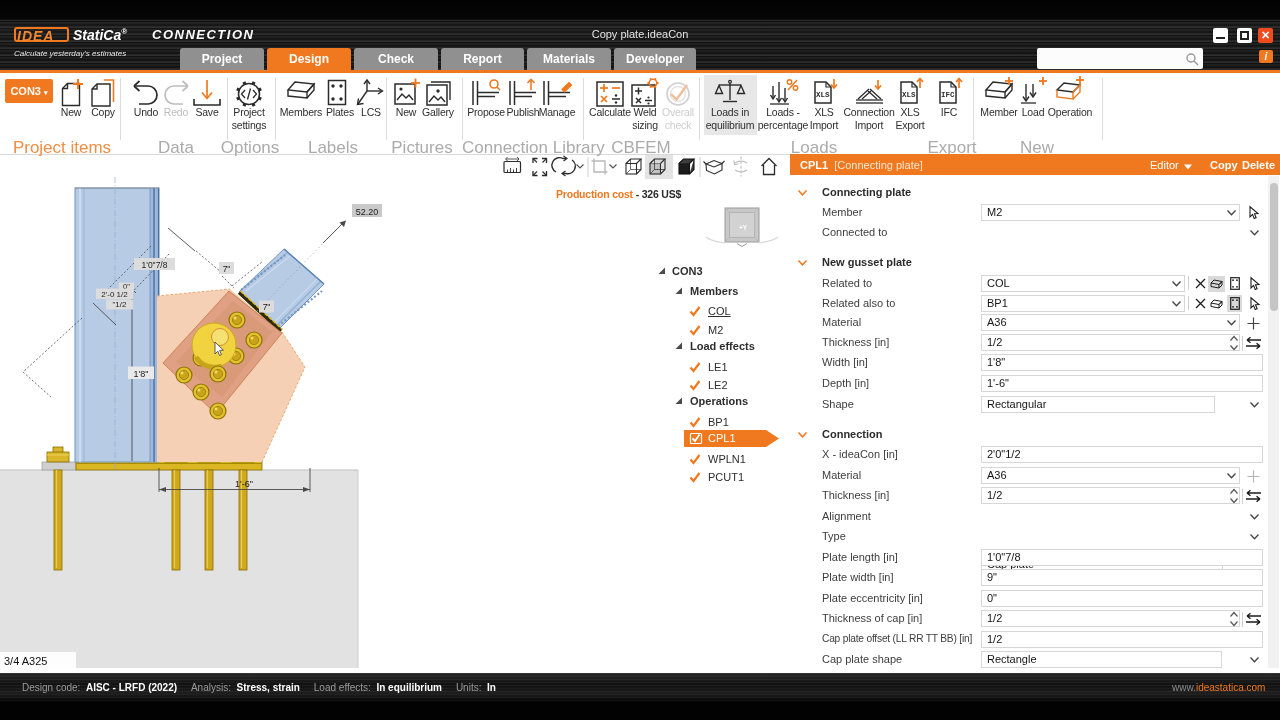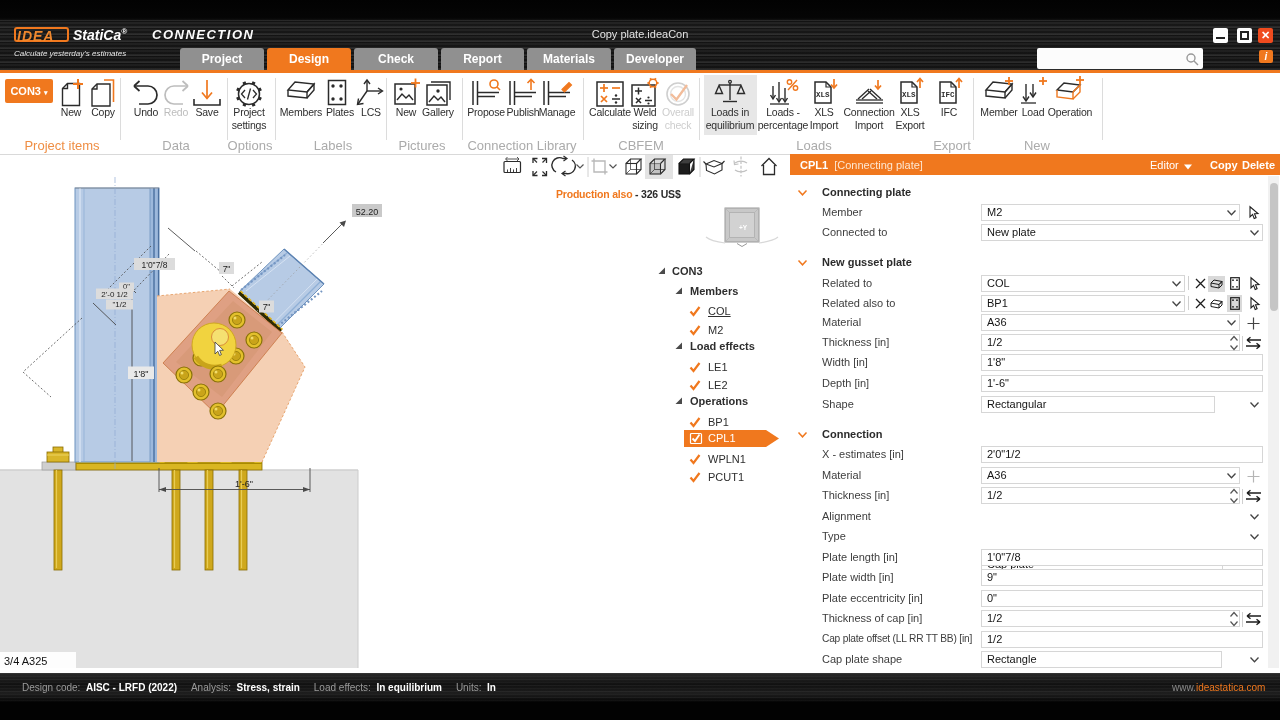--- a/index.html
+++ b/index.html
@@ -1,19 +1,19 @@
 <!DOCTYPE html>
 <html><head><meta charset="utf-8"><style>
 *{margin:0;padding:0;box-sizing:border-box}
 body{font-family:"Liberation Sans",sans-serif}
 #app{position:relative;width:1280px;height:720px;background:#fff;overflow:hidden}
 .abs{position:absolute}
 .tab{position:absolute;top:48px;height:22px;background:#909090;color:#fff;font-weight:bold;font-size:12px;text-align:center;line-height:23px;border-radius:3px 3px 0 0}
 .rlbl{position:absolute;font-size:10.5px;letter-spacing:-0.2px;color:#2f2f2f;text-align:center;white-space:nowrap;width:80px;line-height:13px}
-.rcap{position:absolute;top:138px;font-size:13px;color:#ababab;text-align:center;white-space:nowrap;width:120px}
+.rcap{position:absolute;top:138px;font-size:17px;color:#ababab;text-align:center;white-space:nowrap;width:120px}
 .rsep{position:absolute;top:78px;height:62px;width:1px;background:#dcdcdc}
 .plabel{position:absolute;left:822px;font-size:11px;color:#3d3d3d;white-space:nowrap}
 .psec{position:absolute;left:822px;font-size:11px;font-weight:bold;color:#2b2b2b;white-space:nowrap}
 .pfield{position:absolute;left:981px;height:17px;background:#fff;border:1px solid #d6d6d6;font-size:11px;color:#141414;padding:1px 5px 0 5px;white-space:nowrap}
 .tlbl{position:absolute;font-size:11px;color:#2e2e2e;white-space:nowrap}
 .tbold{font-weight:bold}
 svg{position:absolute;overflow:visible}
 </style></head><body>
 <div id="app">
 <div class="abs" style="left:0;top:0;width:1280px;height:70px;background:linear-gradient(180deg,#020202 0,#050505 18px,#1c1c1c 22px,#161616 70px)"></div>
@@ -462,21 +462,21 @@
       <path d="M706,164 L714,160.5 L722,163.5 L714,167 Z" stroke="#2b2b2b" stroke-width="1.1" fill="none"></path>
       <path d="M706,164 L706.5,170.5 L714.5,174 L722,170 L722,163.5" stroke="#2b2b2b" stroke-width="1.1" fill="none"></path>
       <path d="M706,164 L703.5,161.5 M722,163.5 L724.5,161" stroke="#2b2b2b" stroke-width="1.1" fill="none"></path>
       <line x1="741" y1="156.5" x2="741" y2="176.5" stroke="#c2c2c2" stroke-width="1.2" stroke-dasharray="3,1.6"></line>
       <path d="M735,163 A9,7 0 0 1 747,163" stroke="#c2c2c2" stroke-width="1.3" fill="none"></path>
       <path d="M747,170 A9,7 0 0 1 735,170" stroke="#c2c2c2" stroke-width="1.3" fill="none"></path>
       <path d="M734,160.5 L734.5,164.5 L738.5,164" stroke="#c2c2c2" stroke-width="1.2" fill="none"></path>
       <path d="M761.5,166 L769,158.5 L776.5,166" stroke="#2b2b2b" stroke-width="1.3" fill="none"></path>
       <path d="M763.5,165 L763.5,174.5 L774.5,174.5 L774.5,165" stroke="#2b2b2b" stroke-width="1.3" fill="none"></path>
     </svg>
-<div class="abs" style="left:556px;top:188px;font-size:10.5px;letter-spacing:-0.2px;font-weight:bold"><span style="color:#f0781e">Production also</span><span style="color:#2b2b2b"> - 326 US$</span></div>
+<div class="abs" style="left:556px;top:188px;font-size:10.5px;letter-spacing:-0.2px;font-weight:bold"><span style="color:#f0781e">Production cost</span><span style="color:#2b2b2b"> - 326 US$</span></div>
 <svg style="left:658px;top:267px" width="8" height="8" viewBox="0 0 8 8">
       <polygon points="7,0.5 7,7 0.5,7" fill="#4a4a4a"></polygon>
     </svg>
 <div class="tlbl tbold" style="left:672px;top:265px">CON3</div>
 <svg style="left:675px;top:287px" width="8" height="8" viewBox="0 0 8 8">
       <polygon points="7,0.5 7,7 0.5,7" fill="#4a4a4a"></polygon>
     </svg>
 <div class="tlbl tbold" style="left:690px;top:285px">Members</div>
 <svg style="left:689px;top:306px" width="12" height="11" viewBox="0 0 12 11">
       <polyline points="1.5,5.5 4.5,9 10.5,1" fill="none" stroke="#f0781e" stroke-width="2.2"></polyline>
@@ -548,21 +548,20 @@
 <div class="psec" style="top:428px">Connection</div>
 <div class="plabel" style="top:206px">Member</div>
 <div class="pfield" style="top:204px;width:259px">M2</div>
 <svg style="left:1227px;top:210px" width="9" height="6" viewBox="0 0 9 6">
       <polyline points="0.5,0.5 4.5,4.8 8.5,0.5" fill="none" stroke="#444" stroke-width="1.3"></polyline>
     </svg>
 <svg style="left:1248px;top:206px" width="12" height="14" viewBox="0 0 12 14">
       <path d="M2,0.8 L2,11 L4.6,8.4 L6.2,12.6 L8.1,11.8 L6.5,7.8 L10,7.5 Z" fill="#fff" stroke="#1d1d1d" stroke-width="1.1"></path>
     </svg>
 <div class="plabel" style="top:226px">Connected to</div>
-<div class="pfield" style="top:224px;width:282px">New plate</div>
 <svg style="left:1250px;top:230px" width="9" height="6" viewBox="0 0 9 6">
       <polyline points="0.5,0.5 4.5,4.8 8.5,0.5" fill="none" stroke="#444" stroke-width="1.3"></polyline>
     </svg>
 <div class="plabel" style="top:277px">Related to</div>
 <div class="pfield" style="top:275px;width:204px">COL</div>
 <svg style="left:1172px;top:281px" width="9" height="6" viewBox="0 0 9 6">
       <polyline points="0.5,0.5 4.5,4.8 8.5,0.5" fill="none" stroke="#444" stroke-width="1.3"></polyline>
     </svg>
 <div class="abs" style="left:1188px;top:276px;width:1px;height:14px;background:#cfcfcf"></div>
 <svg style="left:1195px;top:278px" width="11" height="11" viewBox="0 0 11 11">
@@ -626,21 +625,21 @@
     </svg>
 <div class="plabel" style="top:356px">Width [in]</div>
 <div class="pfield" style="top:354px;width:282px">1'8"</div>
 <div class="plabel" style="top:377px">Depth [in]</div>
 <div class="pfield" style="top:375px;width:282px">1'-6"</div>
 <div class="plabel" style="top:398px">Shape</div>
 <div class="pfield" style="top:396px;width:234px">Rectangular</div>
 <svg style="left:1250px;top:402px" width="9" height="6" viewBox="0 0 9 6">
       <polyline points="0.5,0.5 4.5,4.8 8.5,0.5" fill="none" stroke="#444" stroke-width="1.3"></polyline>
     </svg>
-<div class="plabel" style="top:448px">X - estimates [in]</div>
+<div class="plabel" style="top:448px">X - ideaCon [in]</div>
 <div class="pfield" style="top:446px;width:282px">2'0"1/2</div>
 <div class="plabel" style="top:469px">Material</div>
 <div class="pfield" style="top:467px;width:259px">A36</div>
 <svg style="left:1227px;top:473px" width="9" height="6" viewBox="0 0 9 6">
       <polyline points="0.5,0.5 4.5,4.8 8.5,0.5" fill="none" stroke="#444" stroke-width="1.3"></polyline>
     </svg>
 <svg style="left:1247px;top:470px" width="13" height="13" viewBox="0 0 13 13">
       <path d="M0.5,6.5 L12.5,6.5 M6.5,0.5 L6.5,12.5" stroke="#b5b5b5" stroke-width="1.2"></path>
     </svg>
 <div class="plabel" style="top:489px">Thickness [in]</div>

